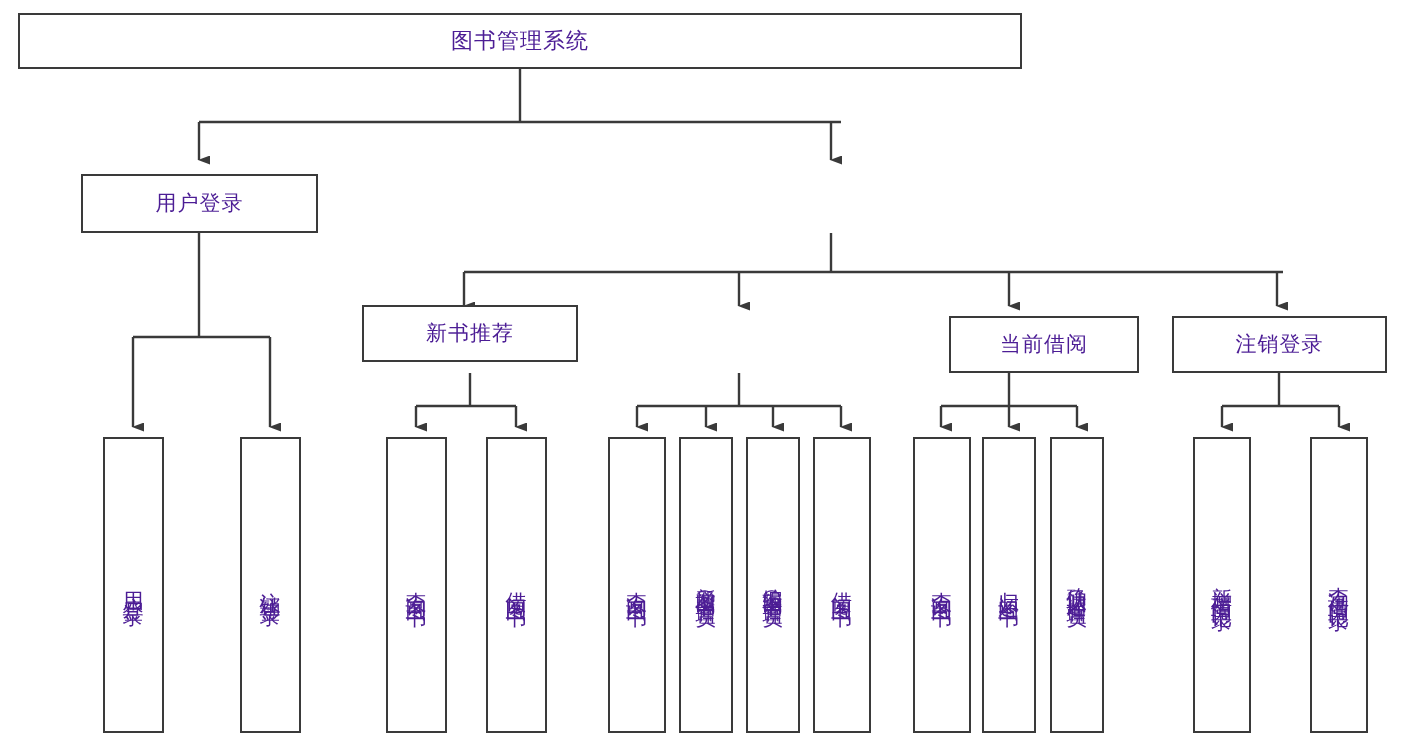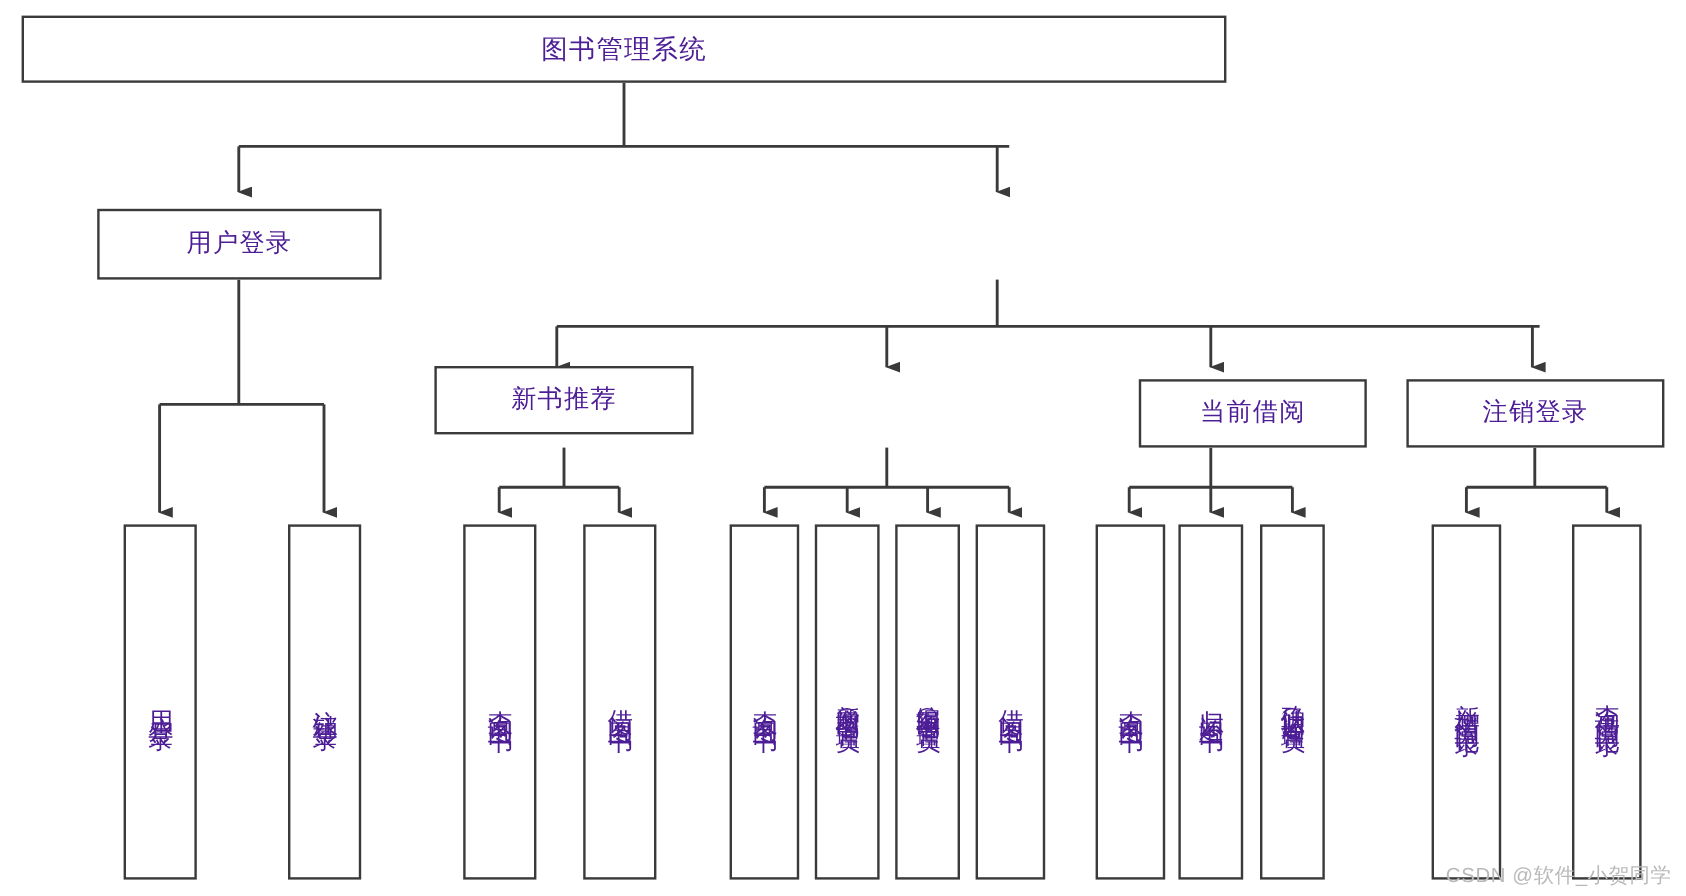--- a/index.html
+++ b/index.html
@@ -196,15 +196,14 @@
   </div>
 
   <div class="node vert" style="left:1193px; top:437px; width:58px; height:296px;">
     <span class="label">新增借阅记录</span>
   </div>
 
   <div class="node vert" style="left:1310px; top:437px; width:58px; height:296px;">
     <span class="label">查询借阅记录</span>
   </div>
 
-  <div class="watermark">CSDN @软件_小贺同学</div>
 
 </div>
 
 </body></html>

